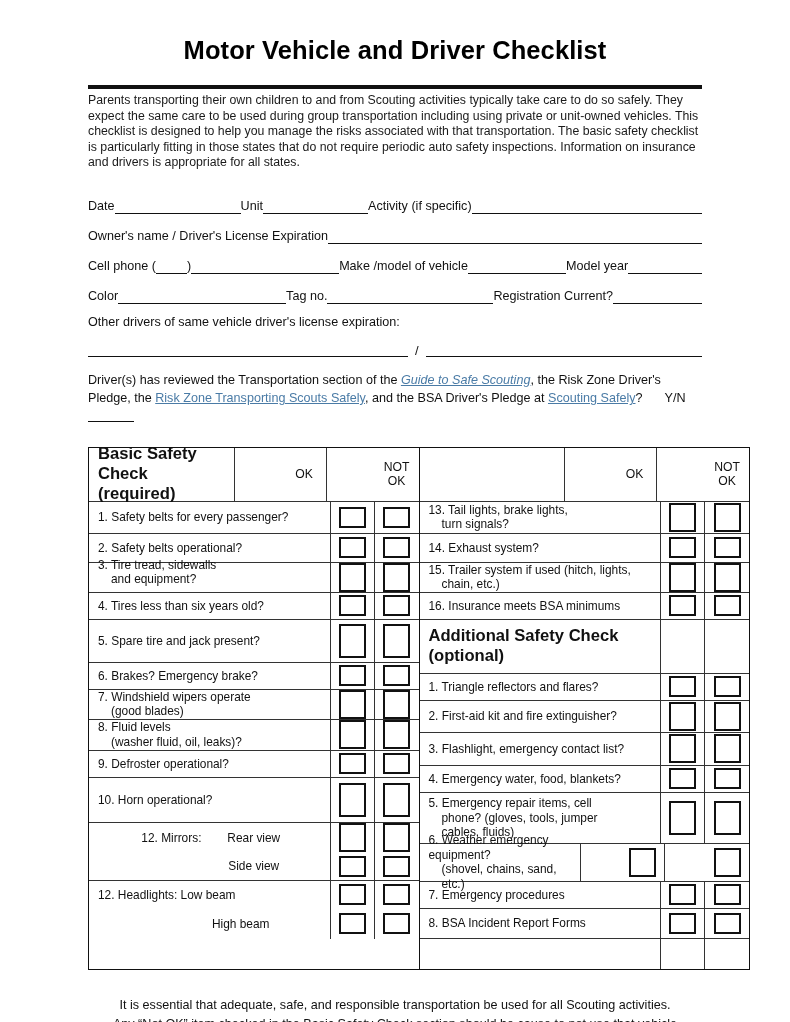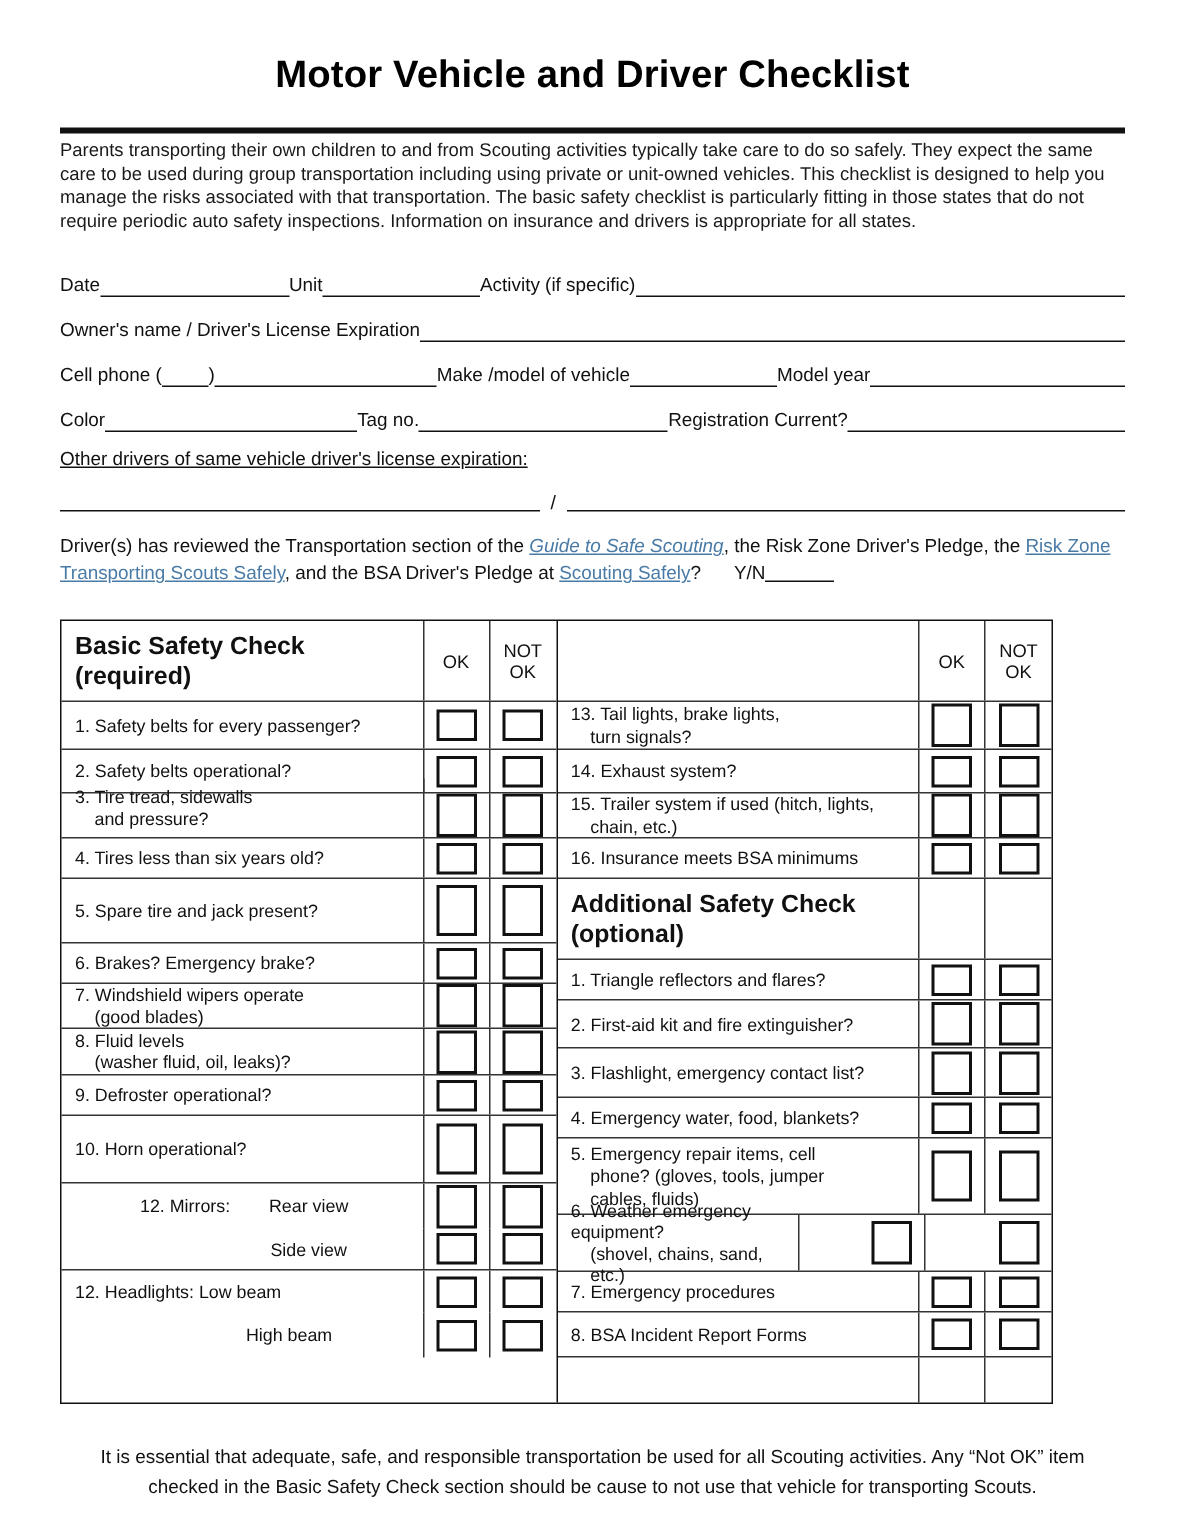--- a/index.html
+++ b/index.html
@@ -12,21 +12,21 @@
     height: 1022px;
     font-family: "Liberation Sans", sans-serif;
     color: #111111;
     -webkit-font-smoothing: antialiased;
   }
   .page {
     position: relative;
     width: 790px;
     height: 1015px;
     box-sizing: border-box;
-    padding: 0 40px;
+    padding: 0 88px;
   }
 
   
   .title {
     text-align: center;
     font-size: 25.5px;
     font-weight: bold;
     letter-spacing: 0.1px;
     margin: 0;
     padding-top: 36px;
@@ -60,21 +60,20 @@
   .fline {
     flex: 0 0 auto;
     border-bottom: 1.4px solid #111;
     height: 13px;
   }
   .grow { flex: 1 1 auto; }
 
   .otherdrv {
     font-size: 12.6px;
     margin-top: 11px;
-    text-decoration: underline;
   }
   .otherdrv-lines {
     display: flex;
     align-items: flex-end;
     margin-top: 12px;
     height: 16px;
   }
   .otherdrv-lines .seg {
     border-bottom: 1.6px solid #111;
     height: 14px;
@@ -154,20 +153,21 @@
     justify-content: center;
     box-sizing: border-box;
     border-right: 1.1px solid #333;
   }
   .ck:last-child { border-right: none; }
   .ck.head {
     font-size: 12.2px;
     line-height: 14px;
     text-align: center;
     flex-direction: column;
+    margin-left: 48px;
   }
   .box {
     width: 27px;
     height: 21px;
     border: 2px solid #111;
     background: #fff;
     box-sizing: border-box;
   }
   .box.tall { height: 29px; }
   .box.xtall { height: 34px; }
@@ -309,21 +309,21 @@
             <span class="box"></span>
           </div>
         <div class="ck">
             <span class="box"></span>
           </div>
       </div>
 
       <div class="trow h-3">
         <div class="lbl">
           <span>3. Tire tread, sidewalls</span>
-          <span class="sub">and pressure?</span>
+          <span class="sub">and equipment?</span>
         </div>
         <div class="ck">
             <span class="box tall"></span>
           </div>
         <div class="ck">
             <span class="box tall"></span>
           </div>
       </div>
 
       <div class="trow h-4">

